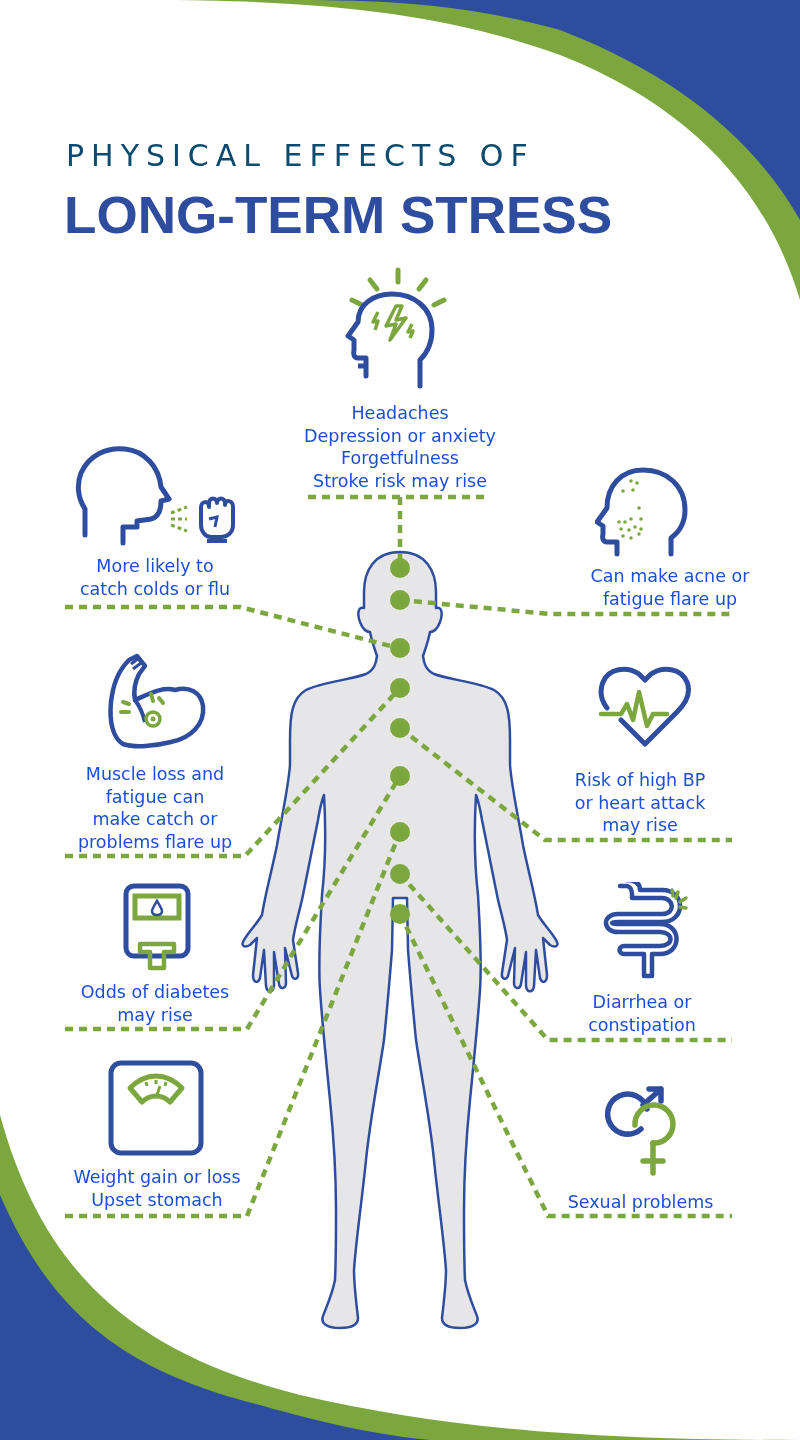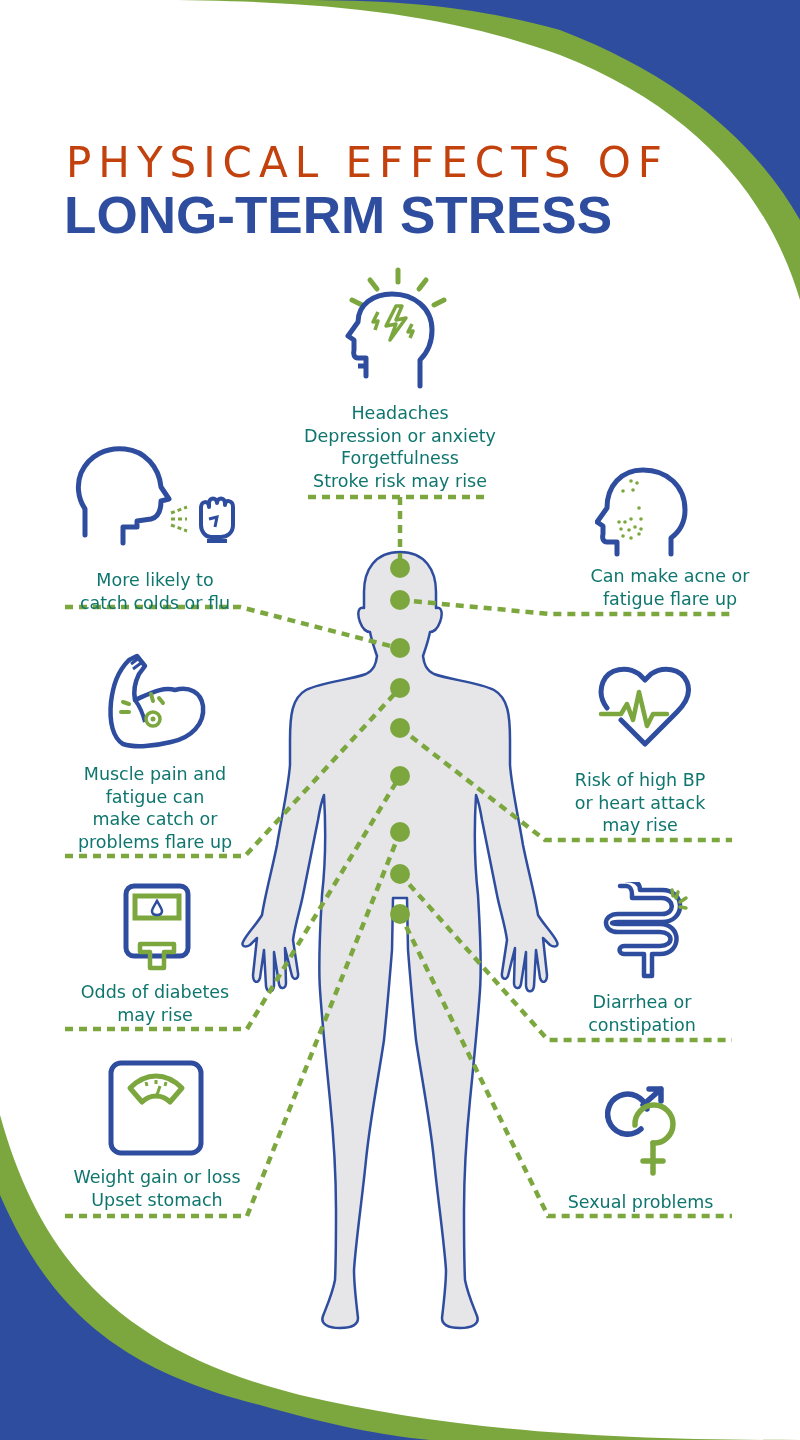--- a/index.html
+++ b/index.html
@@ -1,20 +1,20 @@
 <!DOCTYPE html>
 <html><head>
 <meta charset="utf-8">
 <style>
   html, body { margin:0; padding:0; background:#ffffff; }
   body { width:800px; height:1440px; position:relative; overflow:hidden; font-family:"Liberation Sans", "DejaVu Sans", sans-serif; }
   .bg-svg { position:absolute; left:0; top:0; width:800px; height:1440px; }
-  .title-sub { position:absolute; left:66px; top:138px; color:#c2410c; font-size:42px; letter-spacing:7px; font-weight:400; white-space:nowrap; font-family:"DejaVu Sans", sans-serif;text-align:center; }
+  .title-sub { position:absolute; left:66px; top:138px; color:#0c4a6e; font-size:30px; letter-spacing:7px; font-weight:400; white-space:nowrap; font-family:"DejaVu Sans", sans-serif;text-align:center; }
   .title-main { position:absolute; left:64px; top:186px; color:#2f4d9f; font-size:51px; font-weight:700; letter-spacing:0px; white-space:nowrap; font-family:"Liberation Sans", sans-serif; transform:scaleX(1.04); transform-origin:left; }
-  .label { position:absolute; text-align:center; color:#0f766e; font-size:17.5px; line-height:22.5px; font-family:"DejaVu Sans", sans-serif; }
+  .label { position:absolute; text-align:center; color:#1d4ed8; font-size:17.5px; line-height:22.5px; font-family:"DejaVu Sans", sans-serif; }
   .label span { display:block; white-space:nowrap; }
   .icon { position:absolute; }
 </style>
 </head>
 <body>
 
 <svg class="bg-svg" viewBox="0 0 800 1440" xmlns="http://www.w3.org/2000/svg">
 
   <g>
     <path d="M150 0 L800 0 L800 300 C770 200 700 110 560 55 C450 15 330 0 150 0 Z" fill="#7ca73f"></path>
@@ -186,32 +186,32 @@
   <path d="M48 58 L48 88 M38 76 L58 76" fill="none" stroke="#7ca73f" stroke-width="5.5" stroke-linecap="round"></path>
 </svg>
 
 <div class="label" style="left:300px;top:402px;width:200px;">
   <span>Headaches</span>
   <span>Depression or anxiety</span>
   <span>Forgetfulness</span>
   <span>Stroke risk may rise</span>
 </div>
 
-<div class="label" style="left:55px;top:555px;width:200px;margin-top:14px;">
+<div class="label" style="left:55px;top:555px;width:200px;">
   <span>More likely to</span>
   <span>catch colds or flu</span>
 </div>
 
 <div class="label" style="left:570px;top:565px;width:200px;">
   <span>Can make acne or</span>
   <span>fatigue flare up</span>
 </div>
 
 <div class="label" style="left:55px;top:763px;width:200px;">
-  <span>Muscle pain and</span>
+  <span>Muscle loss and</span>
   <span>fatigue can</span>
   <span>make catch or</span>
   <span>problems flare up</span>
 </div>
 
 <div class="label" style="left:540px;top:769px;width:200px;">
   <span>Risk of high BP</span>
   <span>or heart attack</span>
   <span>may rise</span>
 </div>

